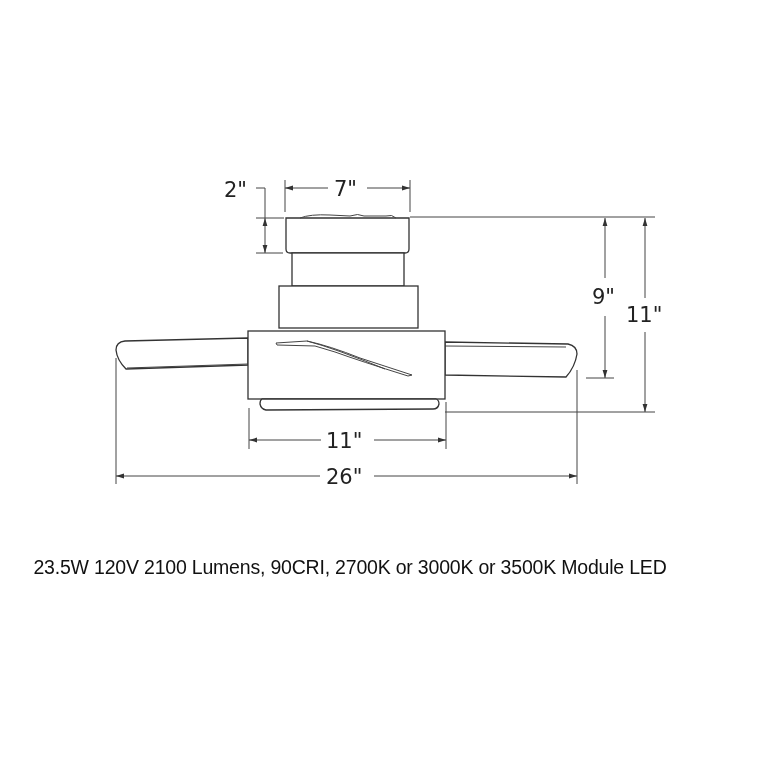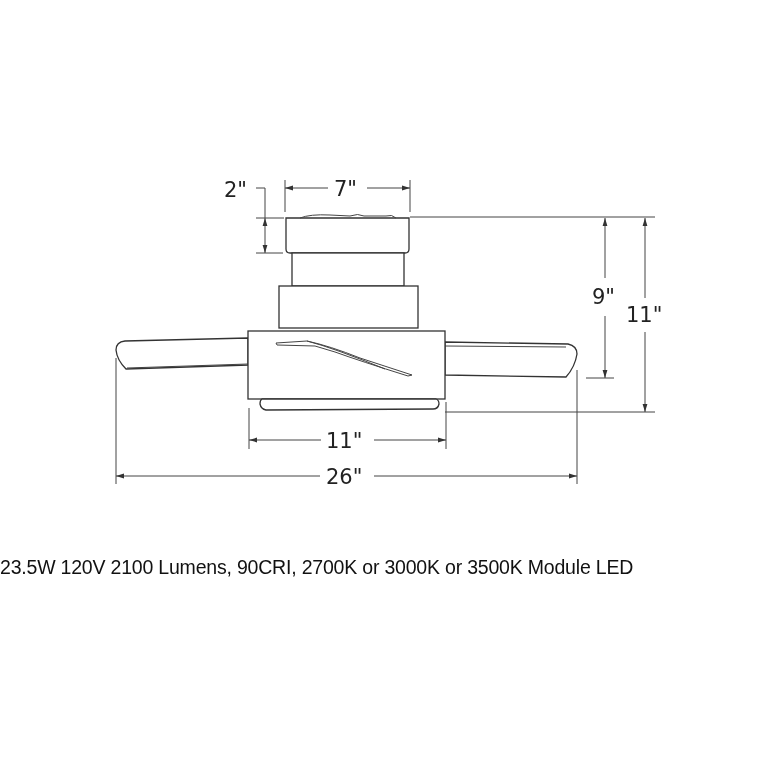--- a/index.html
+++ b/index.html
@@ -2,23 +2,23 @@
 <html><head>
 <meta charset="utf-8">
 <style>
   html, body { margin: 0; padding: 0; background: #ffffff; }
   body { width: 768px; height: 768px; position: relative; overflow: hidden; }
   #drawing { position: absolute; left: 0; top: 0; width: 768px; height: 768px; }
   .thin { stroke: #444; stroke-width: 1; fill: none; }
   .shape { stroke: #333; stroke-width: 1.3; fill: #fff; }
   .dimtxt { font-family: "DejaVu Sans", sans-serif; font-size: 21px; fill: #222; }
   .spec {
-    position: absolute; left: 0; top: 556px; width: 684px; 
+    position: absolute; left: 0; top: 556px; width: 684px; text-align: center;
     font-family: "Liberation Sans", sans-serif; font-size: 19.5px; color: #111;
-    letter-spacing: -0.2px; white-space: nowrap;
+    letter-spacing: -0.2px; white-space: nowrap; padding-left: 8px;
   }
 </style>
 </head>
 <body>
 
 <svg id="drawing" viewBox="0 0 768 768" xmlns="http://www.w3.org/2000/svg">
   <defs>
     <marker id="arr" viewBox="0 0 10 10" refX="10" refY="5" markerWidth="8" markerHeight="8" orient="auto-start-reverse">
       <path d="M0,2 L10,5 L0,8 z" fill="#333"></path>
     </marker>

